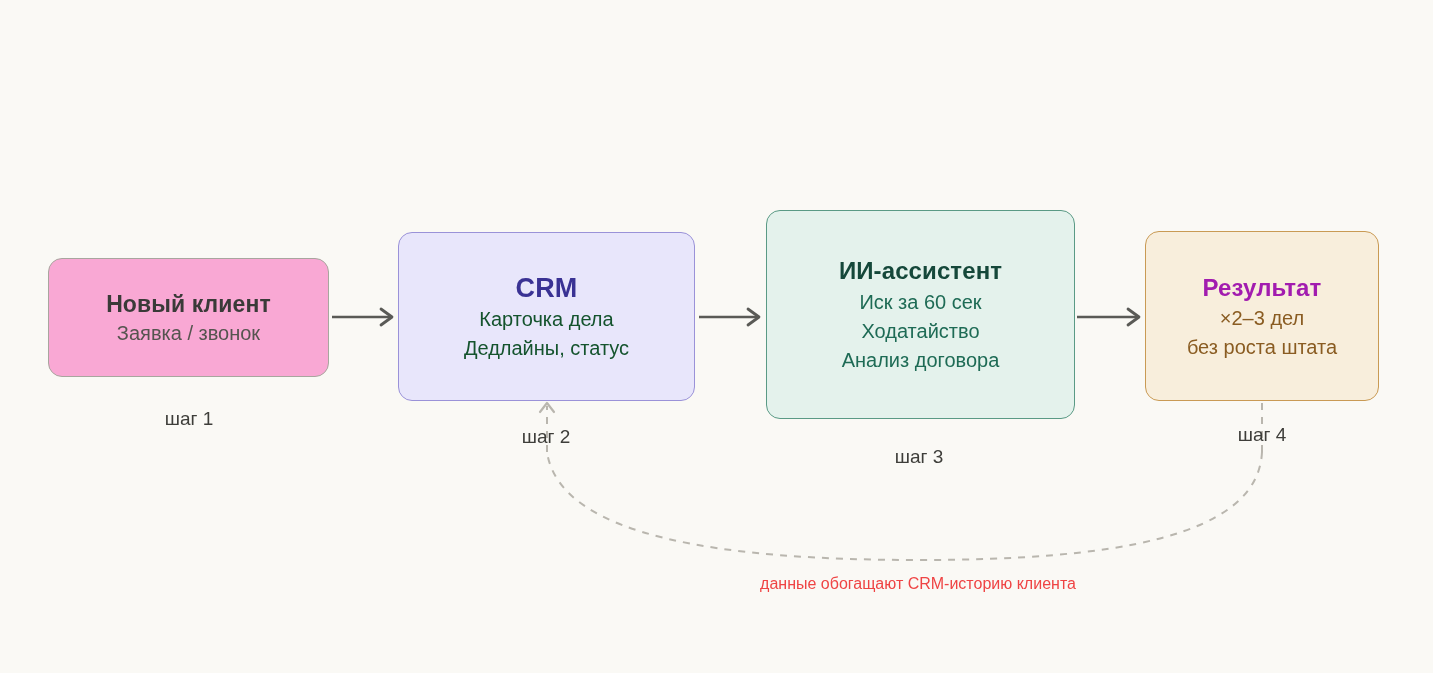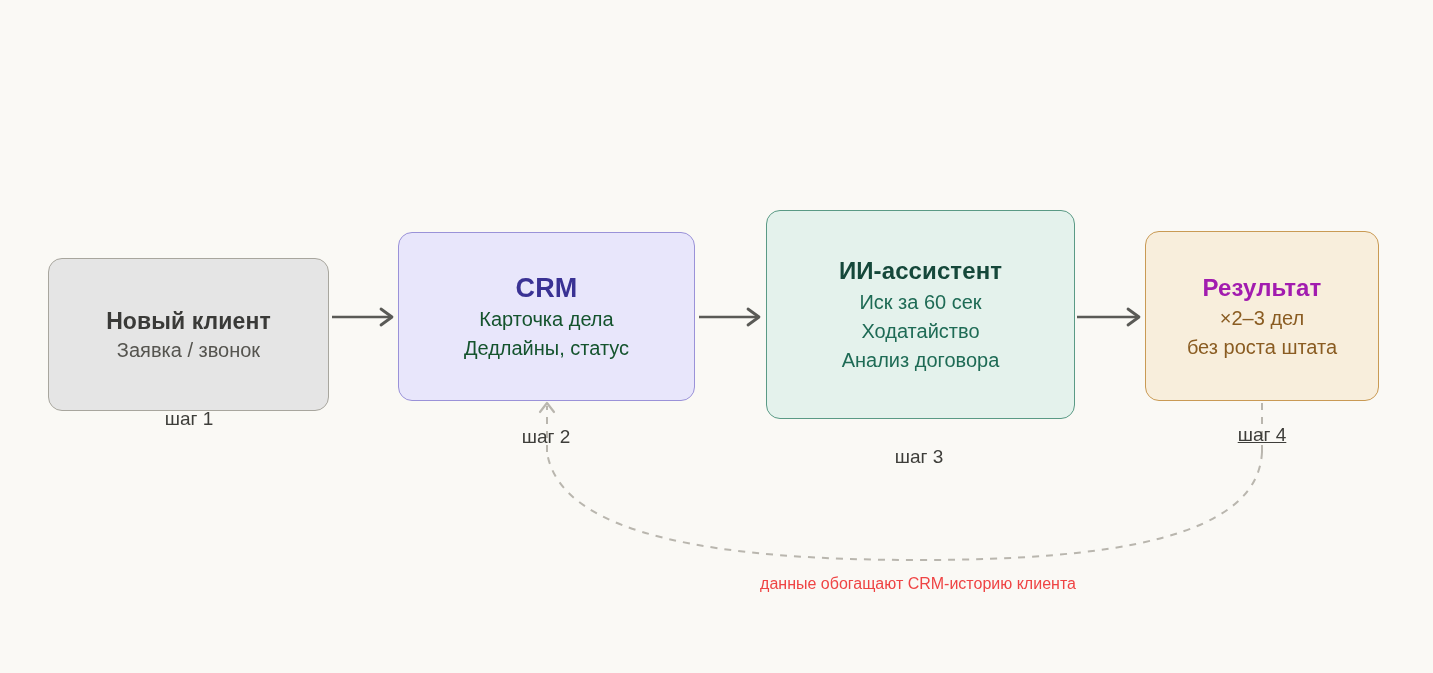--- a/index.html
+++ b/index.html
@@ -44,22 +44,22 @@
     letter-spacing: .1px;
     white-space: nowrap;
   }
   .node .sub {
     white-space: nowrap;
   }
 
   
   #node-1 {
     left: 48px; top: 258px;
-    width: 281px; height: 153px;
-    background: #e5e5e5;
+    width: 281px; height: 119px;
+    background: #f9a8d4;
     border-color: #a8a69e;
   }
   #node-1 .title { color: #3a3a38; font-size: 23px; line-height: 30px; }
   #node-1 .sub   { color: #55544f; font-size: 20px; line-height: 28px; }
 
   
   #node-2 {
     left: 398px; top: 232px;
     width: 297px; height: 169px;
     background: #e8e6fb;
@@ -93,21 +93,21 @@
     color: #3e3e3a;
     font-size: 19px;
     line-height: 22px;
     white-space: nowrap;
     transform: translateX(-50%);
     z-index: 2;
   }
   #step-1 { left: 189px; top: 408px; }
   #step-2 { left: 546px; top: 426px; }
   #step-3 { left: 919px; top: 446px; }
-  #step-4 { left: 1262px; top: 424px; text-decoration: underline; }
+  #step-4 { left: 1262px; top: 424px; }
 
   #feedback-caption {
     position: absolute;
     left: 918px;
     top: 572px;
     transform: translateX(-50%);
     color: #ef4444;
     font-size: 16px;
     line-height: 24px;
     white-space: nowrap;

